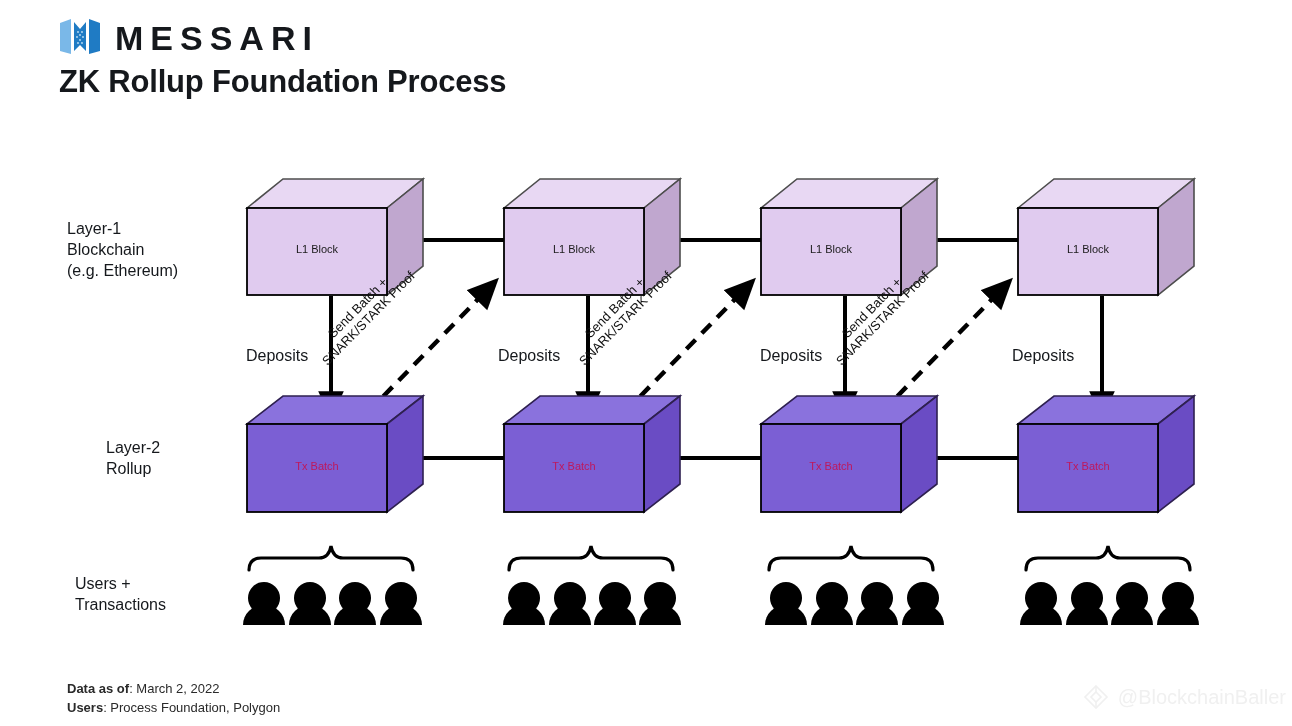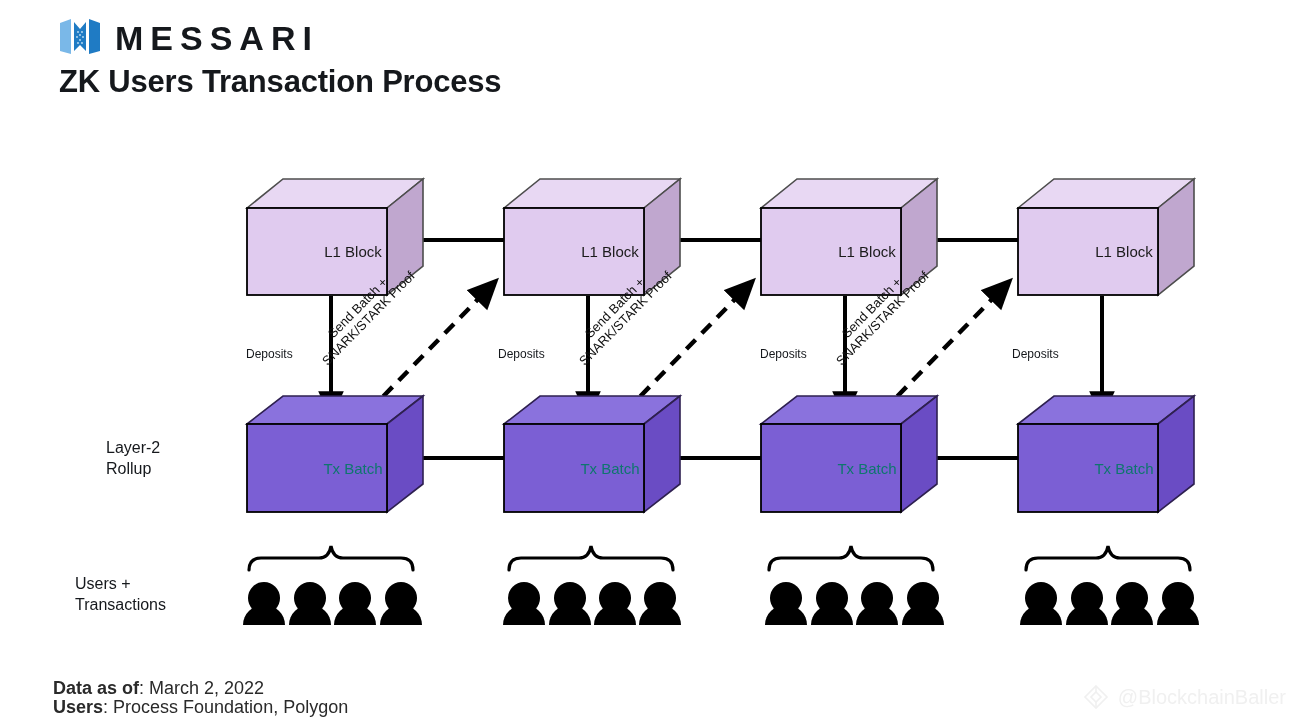--- a/index.html
+++ b/index.html
@@ -30,36 +30,36 @@
   .rowlabel{position:absolute;font-size:16px;color:#15181c;line-height:21px;white-space:pre-line;}
   #lbl-l1{left:67px;top:218px;}
   #lbl-l2{left:67px;top:437px;margin-left:39px;}
   #lbl-users{left:75px;top:573px;}
 
   
   .canvas{position:absolute;left:0;top:0;width:1292px;height:726px;}
 
   
   .cube-label{
-    position:absolute;font-size:15px;text-align:center;
-    pointer-events:none;white-space:nowrap;margin-left:36px;
+    position:absolute;font-size:11px;text-align:center;
+    pointer-events:none;white-space:nowrap;
   }
   .cube-label.l1{color:#1b1b1b;}
-  .cube-label.l2{color:#0f766e;}
-
-  
-  .deposit-label{position:absolute;font-size:12px;color:#15181c;white-space:nowrap;}
+  .cube-label.l2{color:#be185d;}
+
+  
+  .deposit-label{position:absolute;font-size:16px;color:#15181c;white-space:nowrap;}
   .proof-label{
     position:absolute;font-size:13px;color:#111;line-height:15px;
     white-space:nowrap;text-align:center;
     transform-origin:50% 50%;
   }
 
   
-  .footer{position:absolute;left:53px;top:679px;font-size:18px;color:#2a2a2a;line-height:19px;}
+  .footer{position:absolute;left:67px;top:679px;font-size:13px;color:#2a2a2a;line-height:19px;}
   .footer b{font-weight:bold;}
   .watermark{
     position:absolute;right:22px;top:683px;
     display:flex;align-items:center;gap:8px;
     color:#f0f0f0;font-size:20px;
   }
   .watermark svg{display:block;}
 </style>
 </head>
 <body>
@@ -83,22 +83,25 @@
           <circle cx="19" cy="25" r="0.9"></circle>
             <circle cx="23" cy="25" r="0.9"></circle>
         </g>
 
         <polygon points="30,1 41,5 41,33 30,36" fill="#1f7bc4"></polygon>
       </svg>
     </span>
     <span class="logo-text">MESSARI</span>
   </div>
 
-  <div class="title">ZK Users Transaction Process</div>
-
+  <div class="title">ZK Rollup Foundation Process</div>
+
+  <div class="rowlabel" id="lbl-l1">Layer-1
+Blockchain
+(e.g. Ethereum)</div>
   <div class="rowlabel" id="lbl-l2">Layer-2
 Rollup</div>
   <div class="rowlabel" id="lbl-users">Users +
 Transactions</div>
 
   <svg class="canvas" viewBox="0 0 1292 726">
     <defs>
       <marker id="arrowSolid" markerWidth="7" markerHeight="7" refX="3.2" refY="3.2" orient="auto">
         <polygon points="0,0 7,3.2 0,6.4" fill="#000"></polygon>
       </marker>

